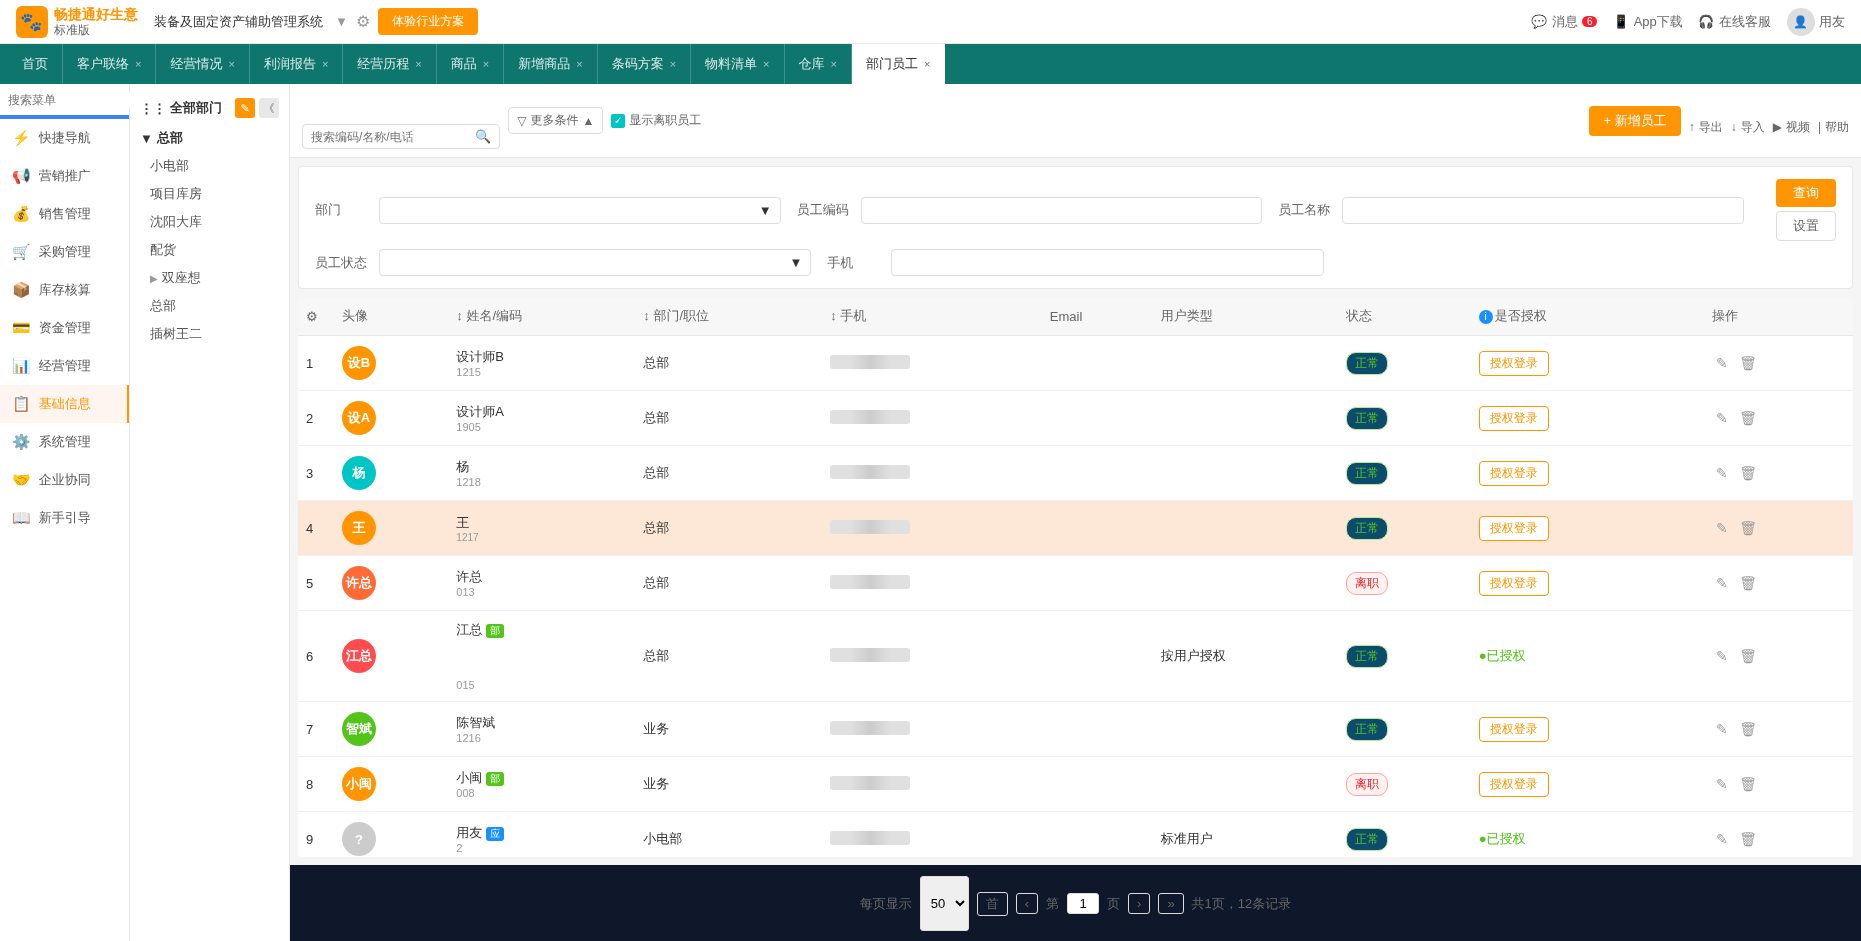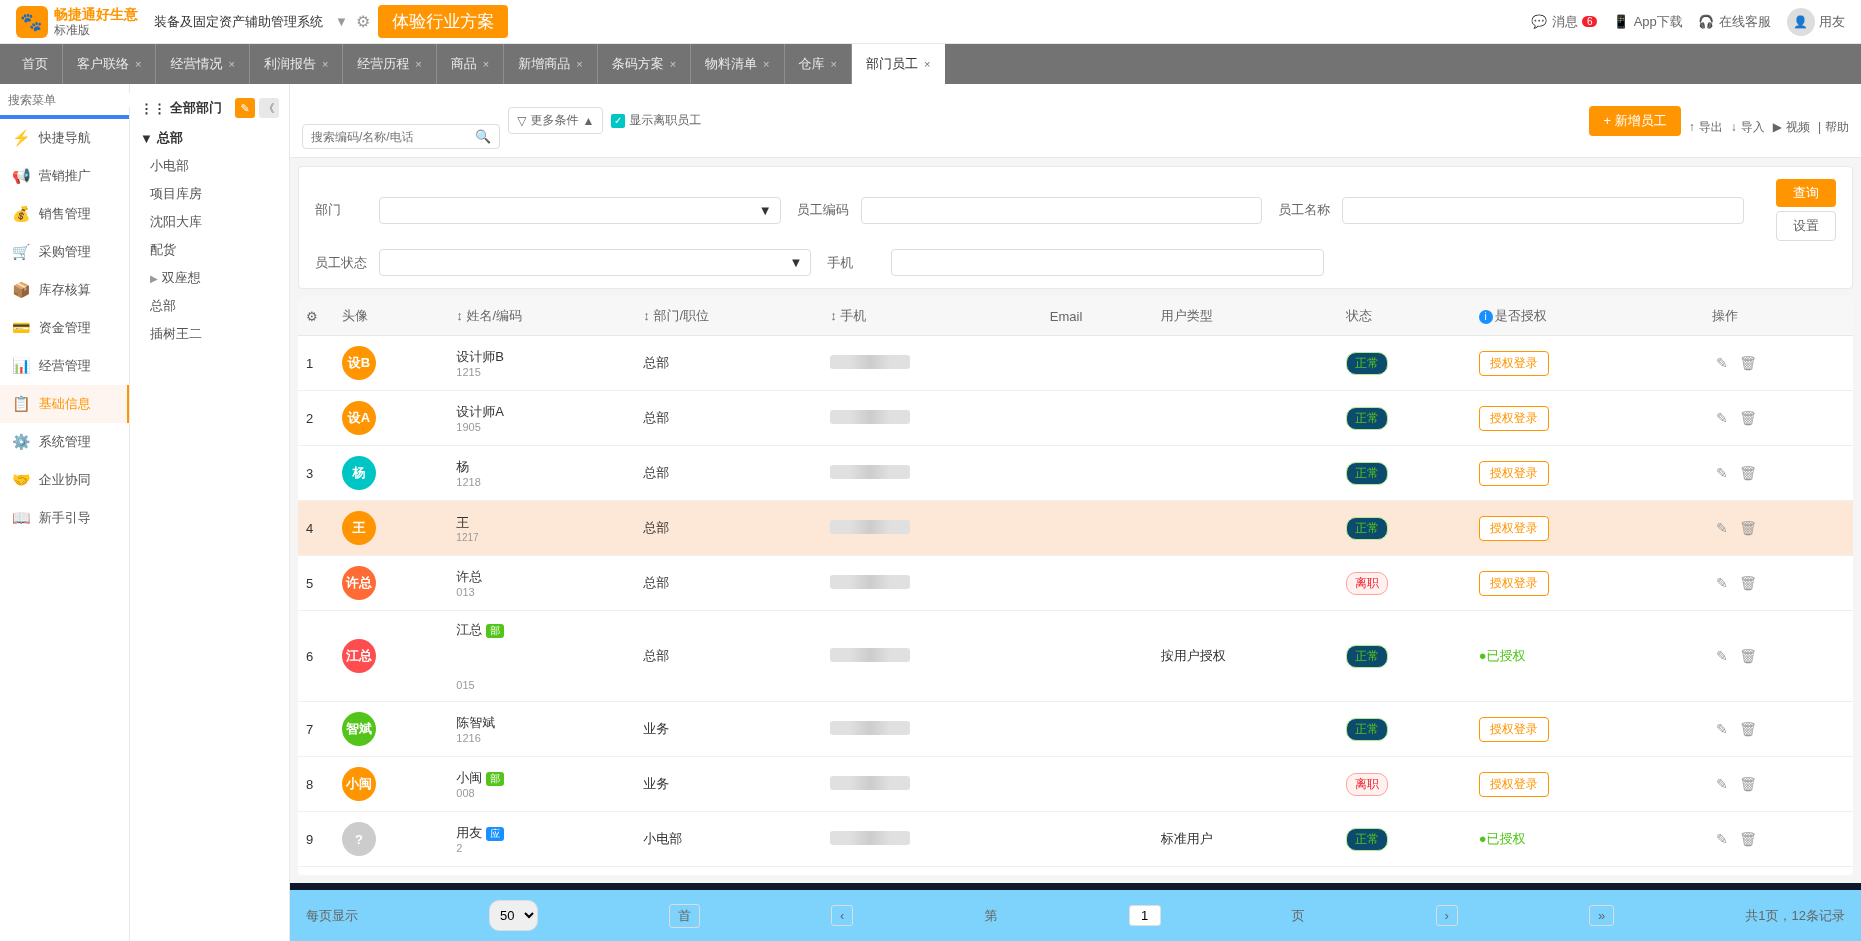--- a/index.html
+++ b/index.html
@@ -12,29 +12,29 @@
       padding: 0 16px; justify-content: space-between;
     }
     .top-bar-left { display: flex; align-items: center; gap: 8px; }
     .logo-area { display: flex; align-items: center; gap: 6px; }
     .logo-icon { width: 32px; height: 32px; background: #ff9500; border-radius: 6px; display: flex; align-items: center; justify-content: center; color: #fff; font-size: 18px; }
     .logo-text { font-size: 12px; color: #666; line-height: 1.2; }
     .logo-text .brand { font-weight: bold; color: #ff9500; font-size: 14px; }
     .system-title { color: #333; font-size: 13px; margin-left: 8px; }
     .dropdown-arrow { color: #999; margin-left: 4px; }
     .gear-btn { background: none; border: none; cursor: pointer; color: #999; font-size: 16px; }
-    .trial-btn { background: #ff9500; color: #fff; border: none; border-radius: 4px; padding: 5px 14px; cursor: pointer; font-size: 17px; }
+    .trial-btn { background: #ff9500; color: #fff; border: none; border-radius: 4px; padding: 5px 14px; cursor: pointer; font-size: 12px; }
     .top-bar-right { display: flex; align-items: center; gap: 16px; }
     .top-right-item { display: flex; align-items: center; gap: 4px; color: #666; cursor: pointer; font-size: 13px; }
     .badge { background: #f5222d; color: #fff; border-radius: 8px; font-size: 10px; padding: 0 5px; }
     .avatar { width: 28px; height: 28px; background: #ddd; border-radius: 50%; display: flex; align-items: center; justify-content: center; color: #999; font-size: 12px; }
 
     
     .nav-tabs {
-      display: flex; align-items: center; background: #737373; height: 40px;
+      display: flex; align-items: center; background: #0f766e; height: 40px;
       padding: 0 8px; overflow-x: auto;
     }
     .nav-tab {
       display: flex; align-items: center; padding: 0 14px; height: 40px;
       color: rgba(255,255,255,0.85); cursor: pointer; font-size: 13px; white-space: nowrap;
       border-right: 1px solid rgba(255,255,255,0.2); gap: 4px;
     }
     .nav-tab:first-child { border-left: none; }
     .nav-tab.active { background: #fff; color: #333; }
     .nav-tab .close-x { font-size: 11px; opacity: 0.7; margin-left: 2px; }
@@ -110,21 +110,21 @@
     .status-badge { display: inline-block; padding: 2px 8px; border-radius: 10px; font-size: 12px; }
     .status-normal { background: #0c4a6e; color: #52c41a; border: 1px solid #b7eb8f; }
     .status-resigned { background: #fff1f0; color: #f5222d; border: 1px solid #ffa39e; }
     .auth-btn { background: #fff; border: 1px solid #ff9500; color: #ff9500; border-radius: 4px; padding: 3px 10px; cursor: pointer; font-size: 12px; }
     .authed-dot { color: #52c41a; }
     .op-btn { background: none; border: none; cursor: pointer; color: #999; font-size: 14px; padding: 2px 4px; }
     .dept-tag { display: inline-block; background: #52c41a; color: #fff; border-radius: 3px; font-size: 10px; padding: 0 4px; margin-left: 4px; }
     .dept-tag-blue { background: #1890ff; }
 
     
-    .pagination { display: flex; align-items: center; justify-content: space-between; padding: 10px 16px; background: #7dd3fc; border-top: 7px solid #0f172a; gap: 8px; font-size: 13px; color: #666; }
+    .pagination { display: flex; align-items: center; justify-content: center; padding: 10px 16px; background: #0f172a; border-top: 1px solid #0f172a; gap: 8px; font-size: 13px; color: #666; }
     .page-btn { background: none; border: 1px solid #ddd; border-radius: 3px; padding: 2px 8px; cursor: pointer; color: #666; font-size: 13px; }
     .page-btn:disabled { color: #ccc; cursor: default; }
 
     
     .blurred { background: linear-gradient(90deg, #e0e0e0 25%, #ccc 50%, #e0e0e0 75%); border-radius: 3px; height: 14px; width: 80px; display: inline-block; }
 
     
     .info-icon { width: 14px; height: 14px; border-radius: 50%; background: #1890ff; color: #fff; font-size: 10px; display: inline-flex; align-items: center; justify-content: center; margin-right: 2px; }
   </style>
 </head>
@@ -622,21 +622,21 @@
         <button class="op-btn">✎</button>
         <button class="op-btn">🗑</button>
       </td>
     </tr>
               </tbody>
           </table>
         </div>
 
         <div class="pagination">
           <span>每页显示</span>
-          <select style="border:1px solid #ddd;border-radius:10px;padding:6px 6px;font-size:13px;">
+          <select style="border:1px solid #ddd;border-radius:3px;padding:18px 6px;font-size:13px;">
             <option>50</option>
           </select>
           <button class="page-btn">首</button>
           <button class="page-btn">‹</button>
           <span>第</span>
           <input type="text" value="1" style="width: 32px; border: 1px solid rgb(221, 221, 221); border-radius: 3px; padding: 2px 4px; text-align: center; font-size: 13px;">
           <span>页</span>
           <button class="page-btn">›</button>
           <button class="page-btn">»</button>
           <span>共1页，12条记录</span>

